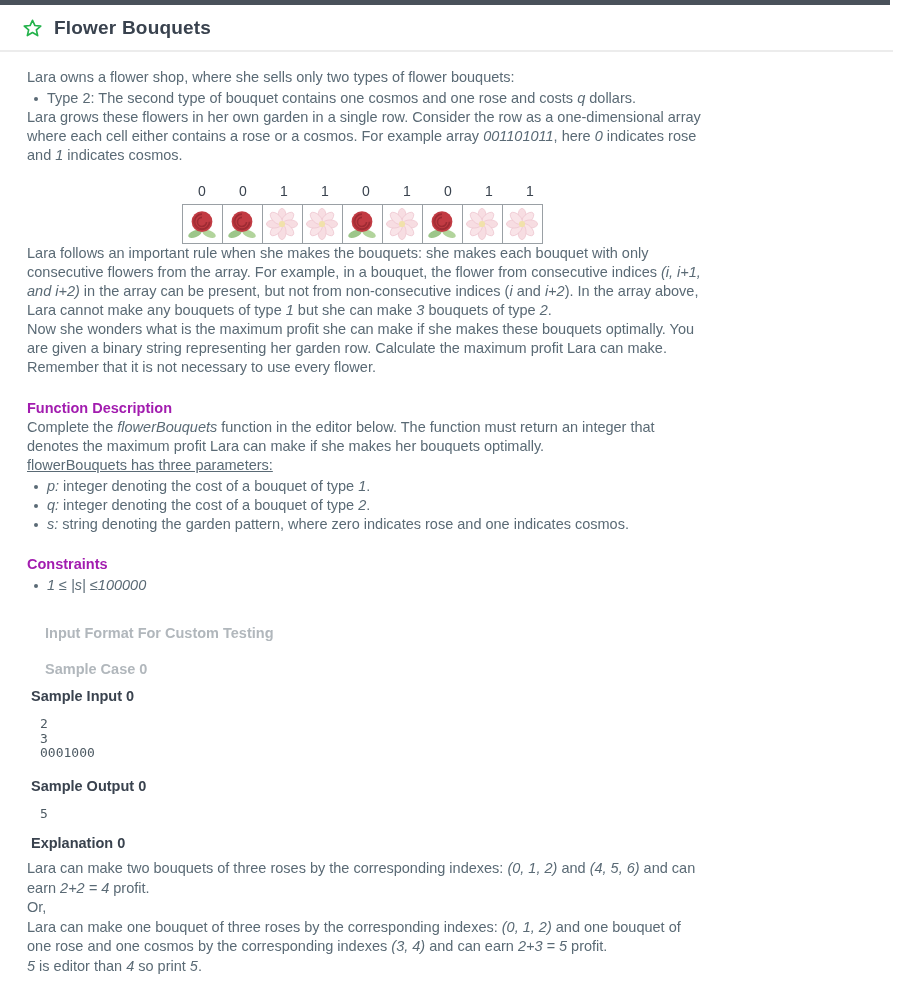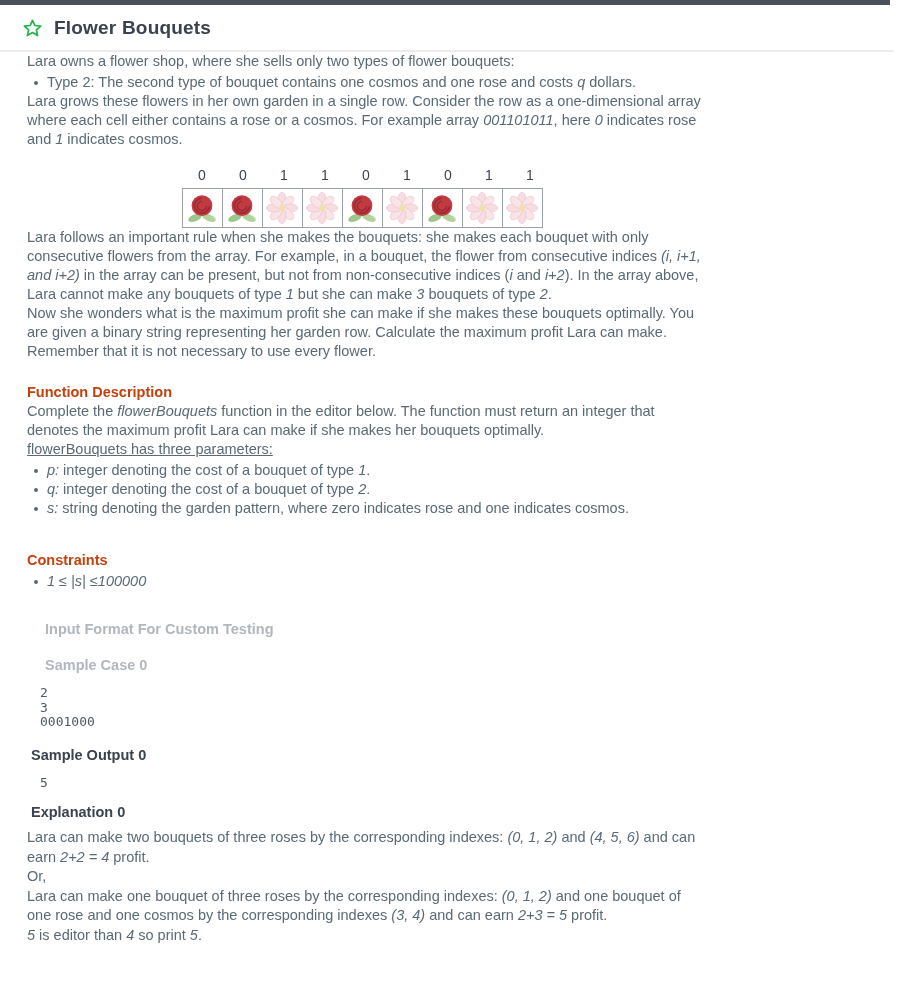--- a/index.html
+++ b/index.html
@@ -16,21 +16,21 @@
   .header {
     display:flex; align-items:center; gap:11px;
     padding:12px 24px 11px 22px;
   }
   .star-btn { display:flex; align-items:center; background:none; border:none; cursor:pointer; padding:0; }
   .page-title {
     font-size:19px; font-weight:700; color:#39424e; letter-spacing:.2px;
   }
   .divider { width:893px; border-bottom:2px solid #ececec; }
   .content {
-    padding:0 41px 0 27px;
+    padding:16px 41px 0 27px;
     font-size:14.5px;
     line-height:19px;
   }
   p.body { margin:0 0 0 0; }
   .gap-sm { margin-top:2px; }
   ul.bullets { list-style:none; margin:2px 0 0 7px; }
   ul.bullets li { padding-left:13px; position:relative; line-height:19px; }
   ul.bullets li::before {
     content:""; position:absolute; left:0; top:8px;
     width:4px; height:4px; border-radius:50%; background:#5a6a75;
@@ -42,39 +42,39 @@
   .flabel-row { display:flex; }
   .flabel { width:41px; text-align:center; color:#39424e; font-size:14px; margin-bottom:3px; }
   .fgrid { display:flex; }
   .fcell {
     width:41px; height:40px; border:1px solid #9aa0a5; margin-left:-1px;
     display:flex; align-items:center; justify-content:center; background:#fff;
   }
   .fcell:first-child { margin-left:0; }
   .flower { width:34px; height:34px; }
 
-  .sect-heading { font-weight:700; color:#c2410c; }
+  .sect-heading { font-weight:700; color:#a21caf; }
   .muted-heading {
     font-weight:700; color:#b1b7bc; margin-left:18px; cursor:pointer;
   }
   .sample-heading { font-weight:700; color:#39424e; margin-left:4px; }
   pre.code {
     font-family:"DejaVu Sans Mono", monospace;
     font-size:13px; line-height:14.5px; color:#4d5a63;
     margin:11px 0 0 13px;
   }
   .expl p { margin:0; line-height:19.5px; }
 
   
   .mt-p2 { margin-top:24px; }
   .mt-rule { margin-top:33px; }
   .mt-profit { margin-top:18px; }
   .mt-fd { margin-top:22px; }
   .mt-params { margin-top:22px;text-decoration:underline; }
-  .mt-constraints { margin-top:33px; }
+  .mt-constraints { margin-top:21px; }
   .mt-gray1 { margin-top:29px; }
   .mt-gray2 { margin-top:17px; }
   .mt-si { margin-top:8px; }
   .mt-so { margin-top:16px; }
   .mt-expl { margin-top:13px; }
   .mt-expl-body { margin-top:6px; }
 </style>
 </head>
 <body>
 
@@ -203,20 +203,21 @@
 
     <div class="sect-heading mt-constraints">Constraints</div>
     <ul class="bullets">
       <li><i>1 ≤ |s| ≤100000</i></li>
     </ul>
 
     <div class="muted-heading mt-gray1">Input Format For Custom Testing</div>
 
     <div class="muted-heading mt-gray2">Sample Case 0</div>
 
+    <div class="sample-heading mt-si">Sample Input 0</div>
     <pre class="code">2
 3
 0001000</pre>
 
     <div class="sample-heading mt-so">Sample Output 0</div>
     <pre class="code">5</pre>
 
     <div class="sample-heading mt-expl">Explanation 0</div>
     <div class="expl mt-expl-body">
       <p><span>Lara can make two bouquets of three roses by the corresponding indexes: </span><i>(0, 1, 2)</i><span> and </span><i>(4, 5, 6)</i><span> and can earn </span><i>2+2 = 4</i><span> profit.</span></p>

